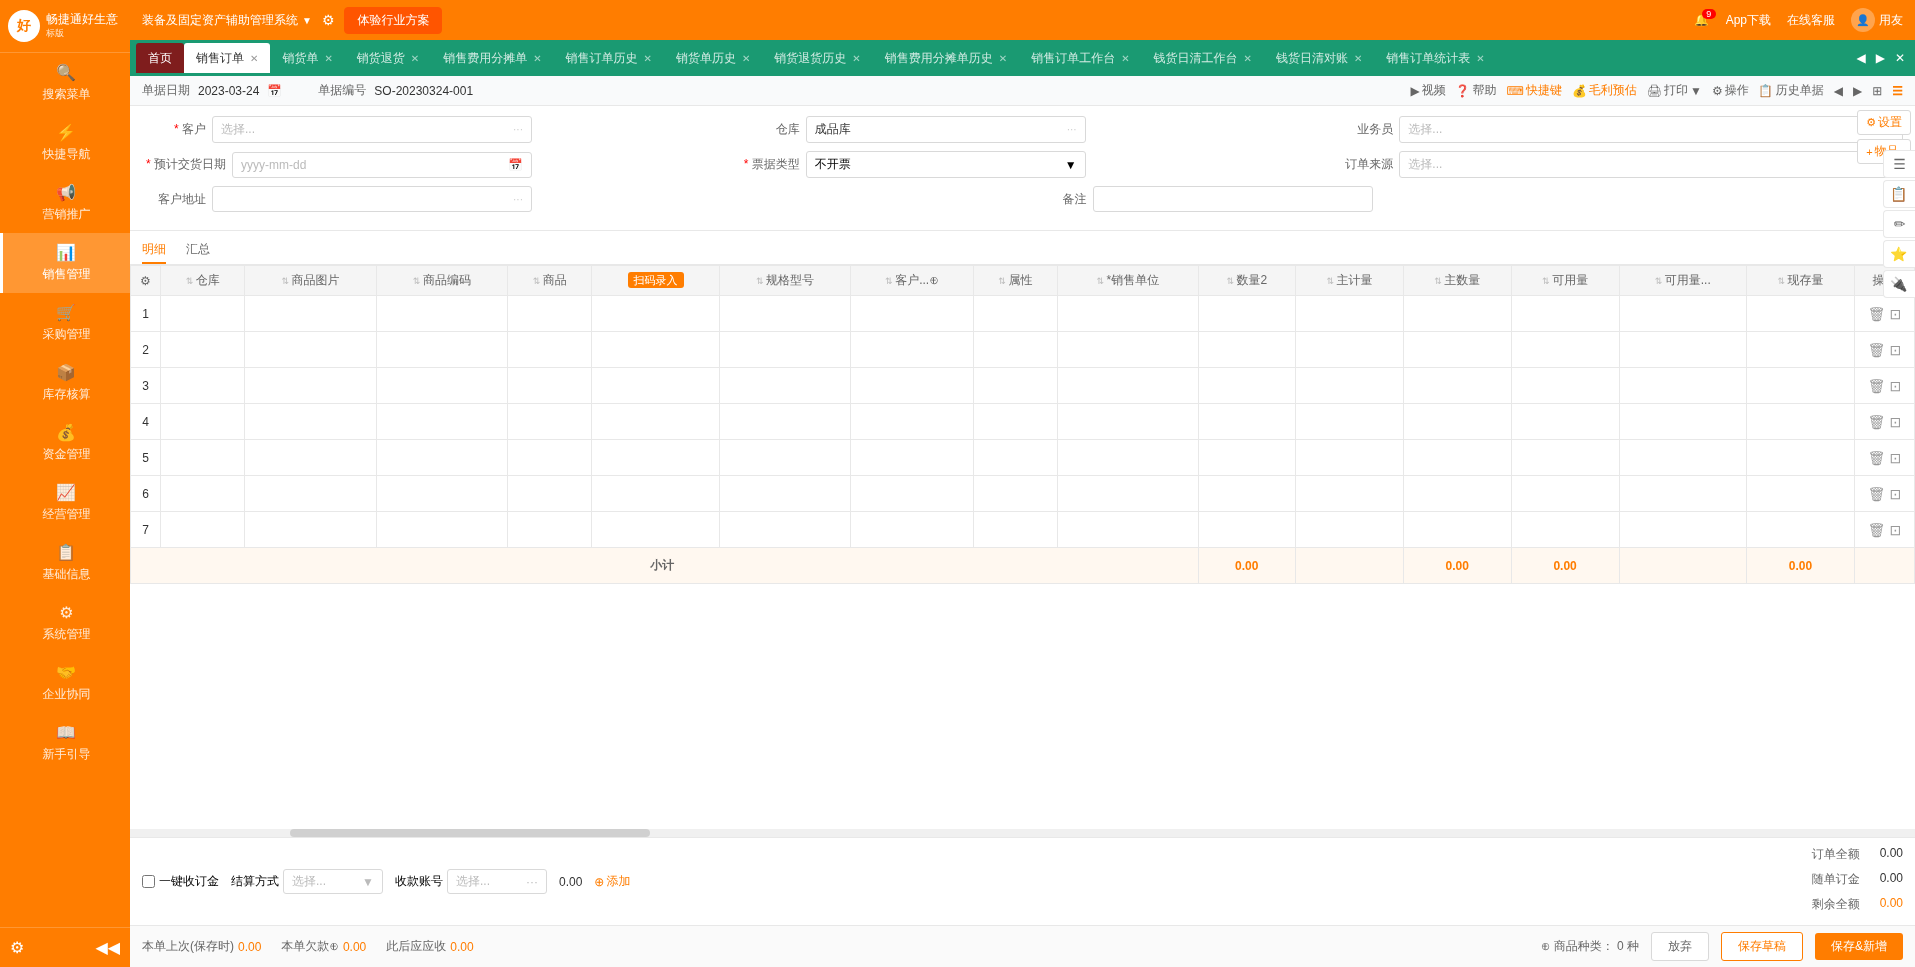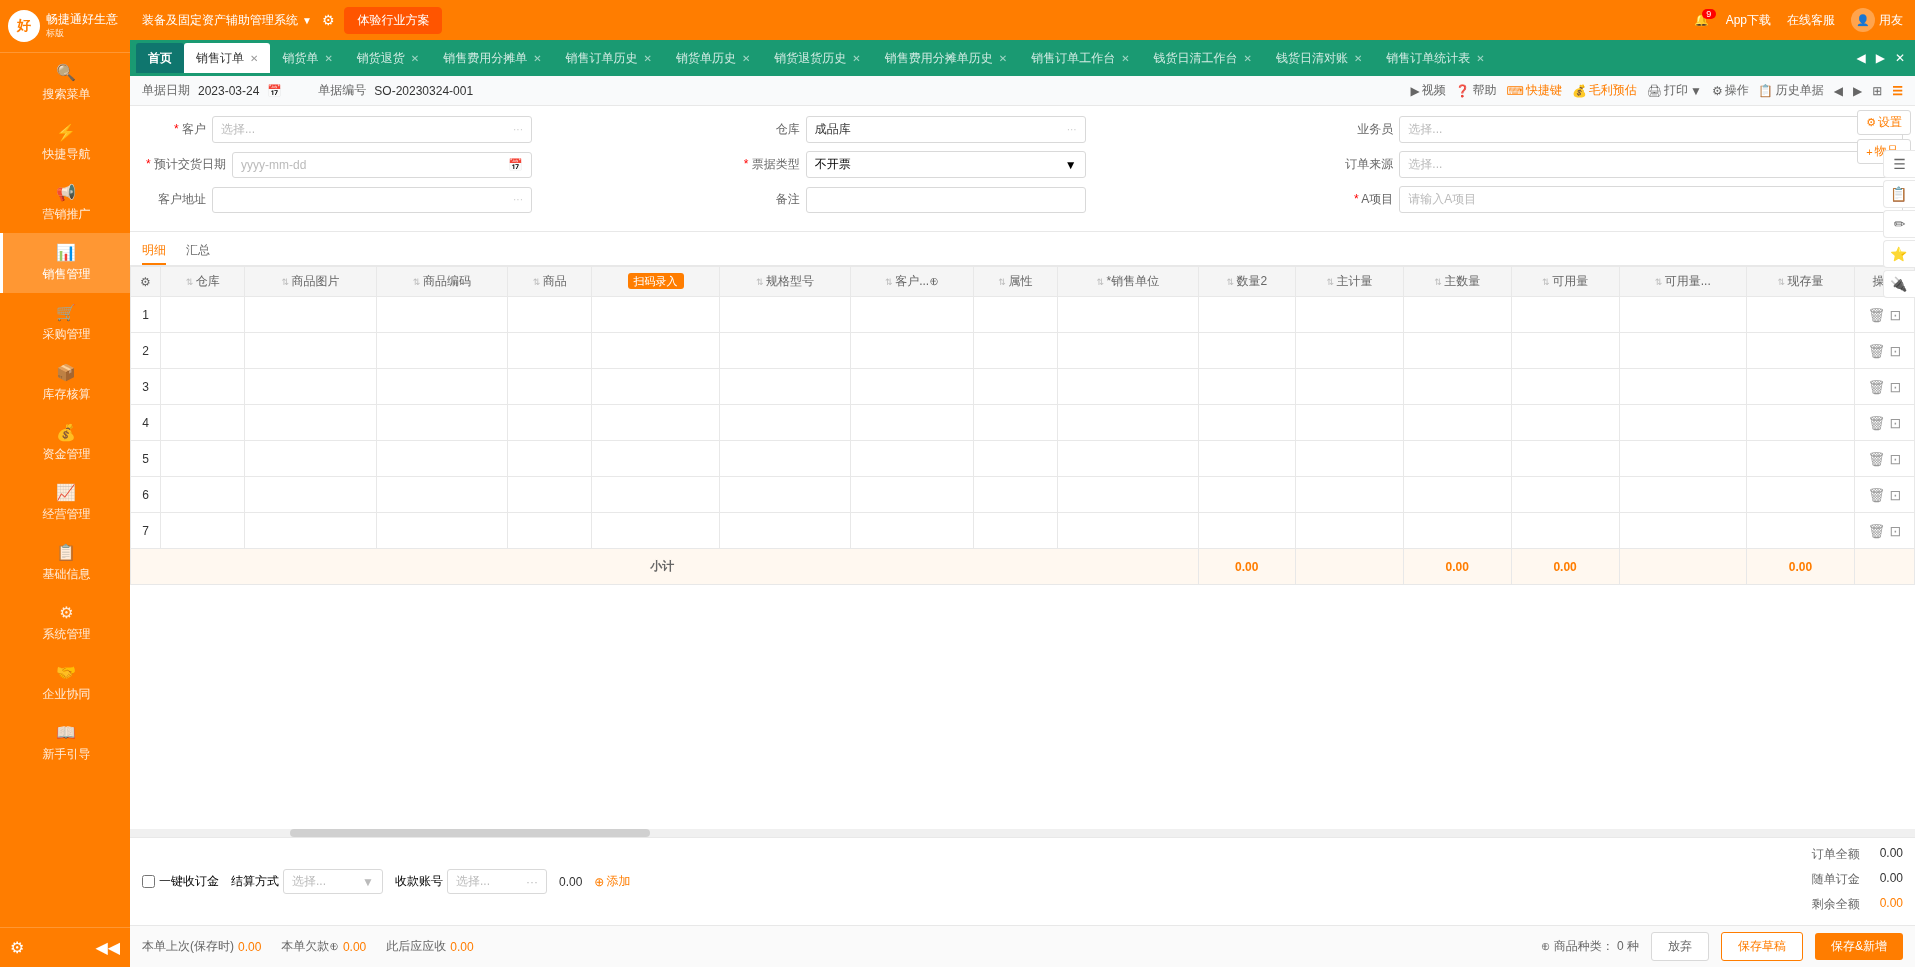--- a/index.html
+++ b/index.html
@@ -113,21 +113,21 @@
       color: rgba(255,255,255,0.8);
       cursor: pointer;
       font-size: 12px;
       white-space: nowrap;
       border-radius: 3px 3px 0 0;
       height: 30px;
     }
     .tab.active { background: white; color: #333; border-radius: 3px 3px 0 0; }
     .tab-close { font-size: 10px; color: rgba(255,255,255,0.6); margin-left: 2px; }
     .tab.active .tab-close { color: #999; }
-    .tab-home { background: #0f766e; color: white; font-weight: bold; }
+    .tab-home { background: #7f1d1d; color: white; font-weight: normal; }
     .tabbar-arrows { display: flex; gap: 2px; margin-left: auto; color: white; font-size: 14px; }
     .tabbar-arrows span { cursor: pointer; padding: 2px 4px; }
 
     
     .content { flex: 1; display: flex; flex-direction: column; overflow: hidden; background: white; }
 
     
     .toolbar {
       padding: 6px 12px;
       background: #f9fafb;
@@ -599,26 +599,20 @@
             <div class="form-input placeholder" style="max-width:320px">
               <span class="form-input-dots">···</span>
             </div>
           </div>
           <div class="form-divider"></div>
           <div class="form-field">
             <span class="form-label">备注</span>
             <div class="form-input" style="max-width:280px"></div>
           </div>
           <div class="form-divider"></div>
-          <div class="form-field">
-            <span class="form-label required">A项目</span>
-            <div class="form-input placeholder" style="flex:1">
-              <span>请输入A项目</span>
-            </div>
-          </div>
         </div>
 
 
       </div>
 
       <div class="side-btns">
         <div class="side-btn">⚙ <span>设置</span></div>
         <div class="side-btn">+ <span>物品</span></div>
       </div>
     </div>

